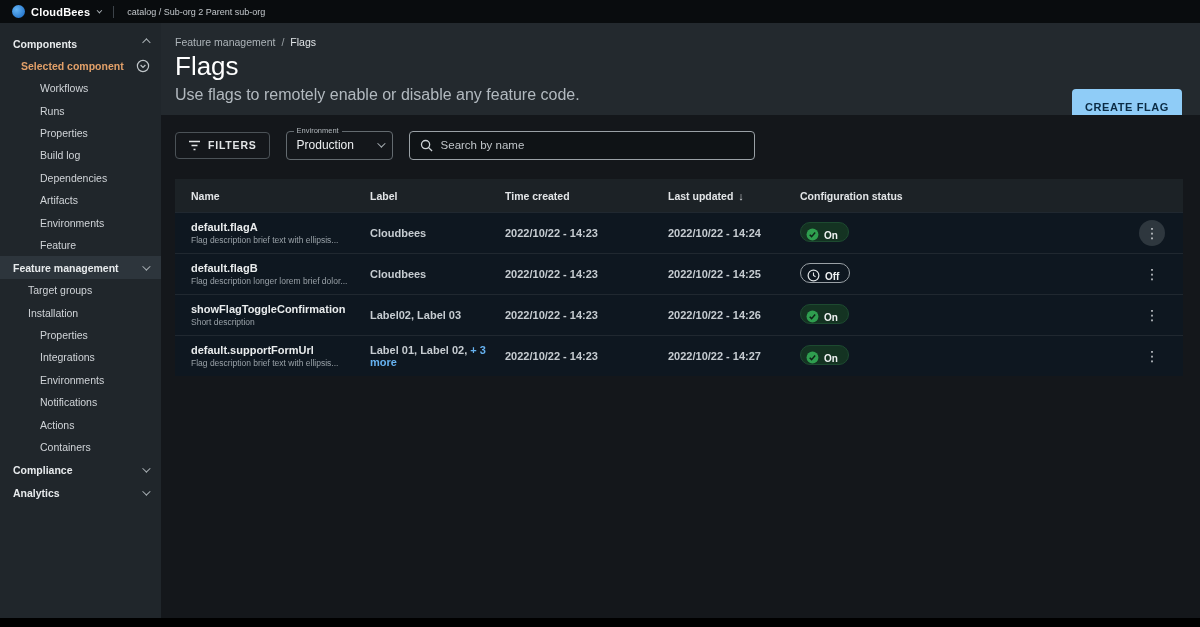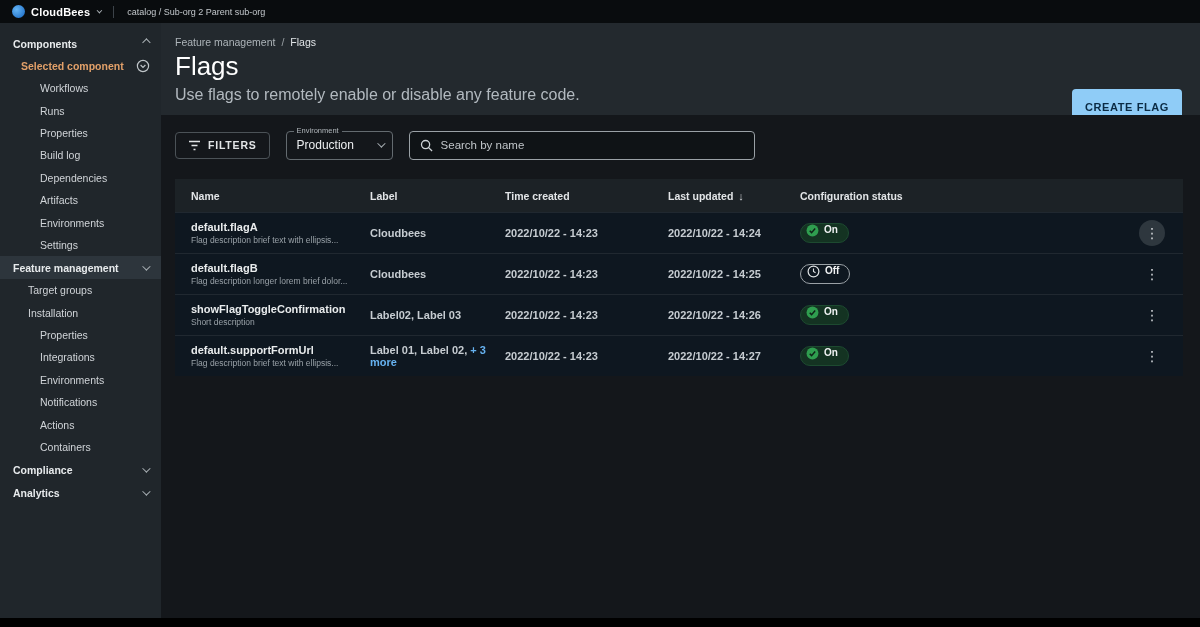--- a/index.html
+++ b/index.html
@@ -116,21 +116,21 @@
     height: 33px; background: #1c2226;
     font-size: 10.5px; font-weight: 700; color: #e2e5e7;
   }
   .sort { margin-left: 5px; color: #cfd3d6; font-size: 11px; cursor: pointer; }
   .trow { height: 41px; background: #0e1720; border-top: 1px solid #202830; }
   .nm { font-size: 11px; font-weight: 700; color: #e9eced; }
   .desc { font-size: 8.5px; color: #99a1a7; margin-top: 2px; }
   .cell { font-size: 11px; font-weight: 600; color: #c6ccd1; }
   .link-more { color: #66b2f0; cursor: pointer; }
   .badge {
-    display: inline-flex; align-items: flex-start; gap: 5px; height: 20px;
+    display: inline-flex; align-items: flex-end; gap: 5px; height: 20px;
     padding: 0 10px 0 5px; border-radius: 11px;
     font-size: 10px; font-weight: 700; color: #f0f2f3; cursor: pointer;
   }
   .badge.on  { background: #143322; border: 1px solid #1d4a30; }
   .badge.off { background: transparent; border: 1px solid #9aa1a6; padding: 0 10px 0 6px; }
   .kebab {
     width: 26px; height: 26px; display: flex; align-items: center; justify-content: center;
     border-radius: 50%; color: #d6dadd; font-size: 14px; cursor: pointer;
   }
   .kebab.hl { background: #2e373e; }
@@ -178,21 +178,21 @@
     <div class="side-sub">
         <span>Dependencies</span>
       </div>
     <div class="side-sub">
         <span>Artifacts</span>
       </div>
     <div class="side-sub">
         <span>Environments</span>
       </div>
     <div class="side-sub">
-        <span>Settings</span>
+        <span>Feature</span>
       </div>
 
     <div class="side-section active">
       <span>Feature management</span>
       <span class="chev down"></span>
     </div>
     <div class="side-sub lvl2">
         <span>Target groups</span>
       </div>
     <div class="side-sub lvl2">

